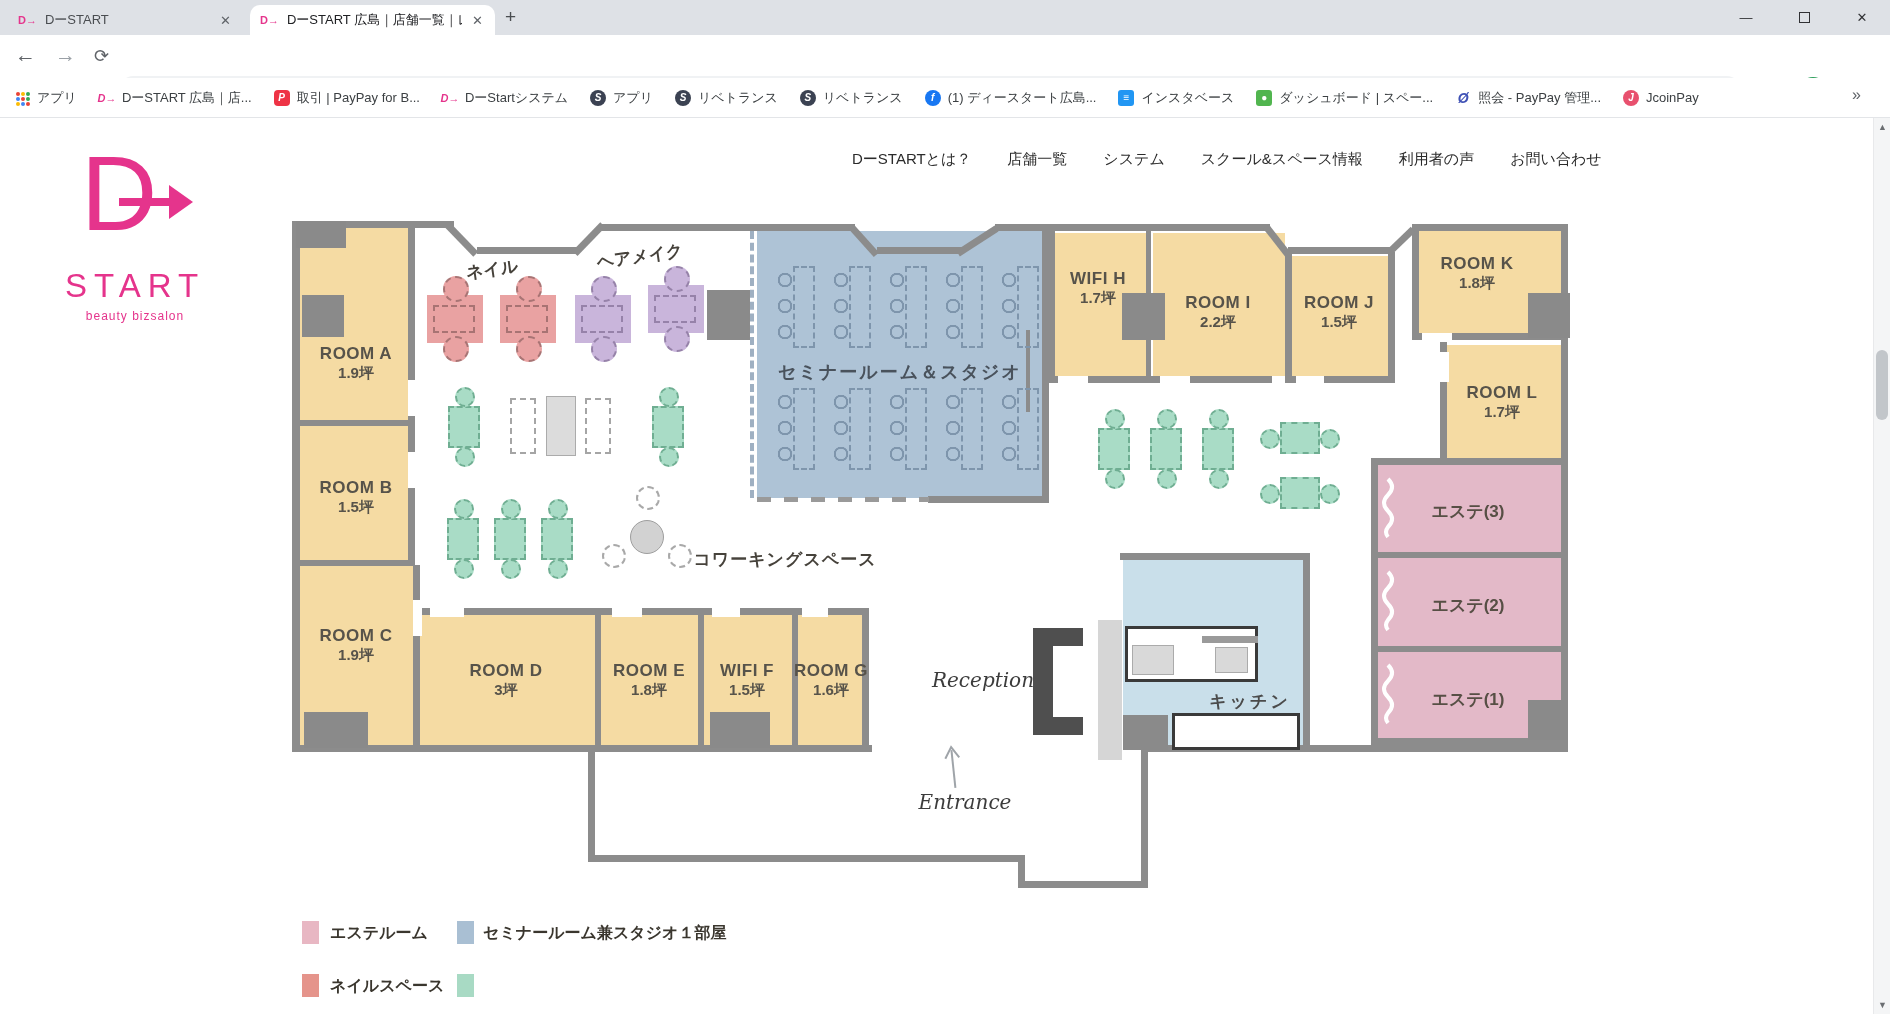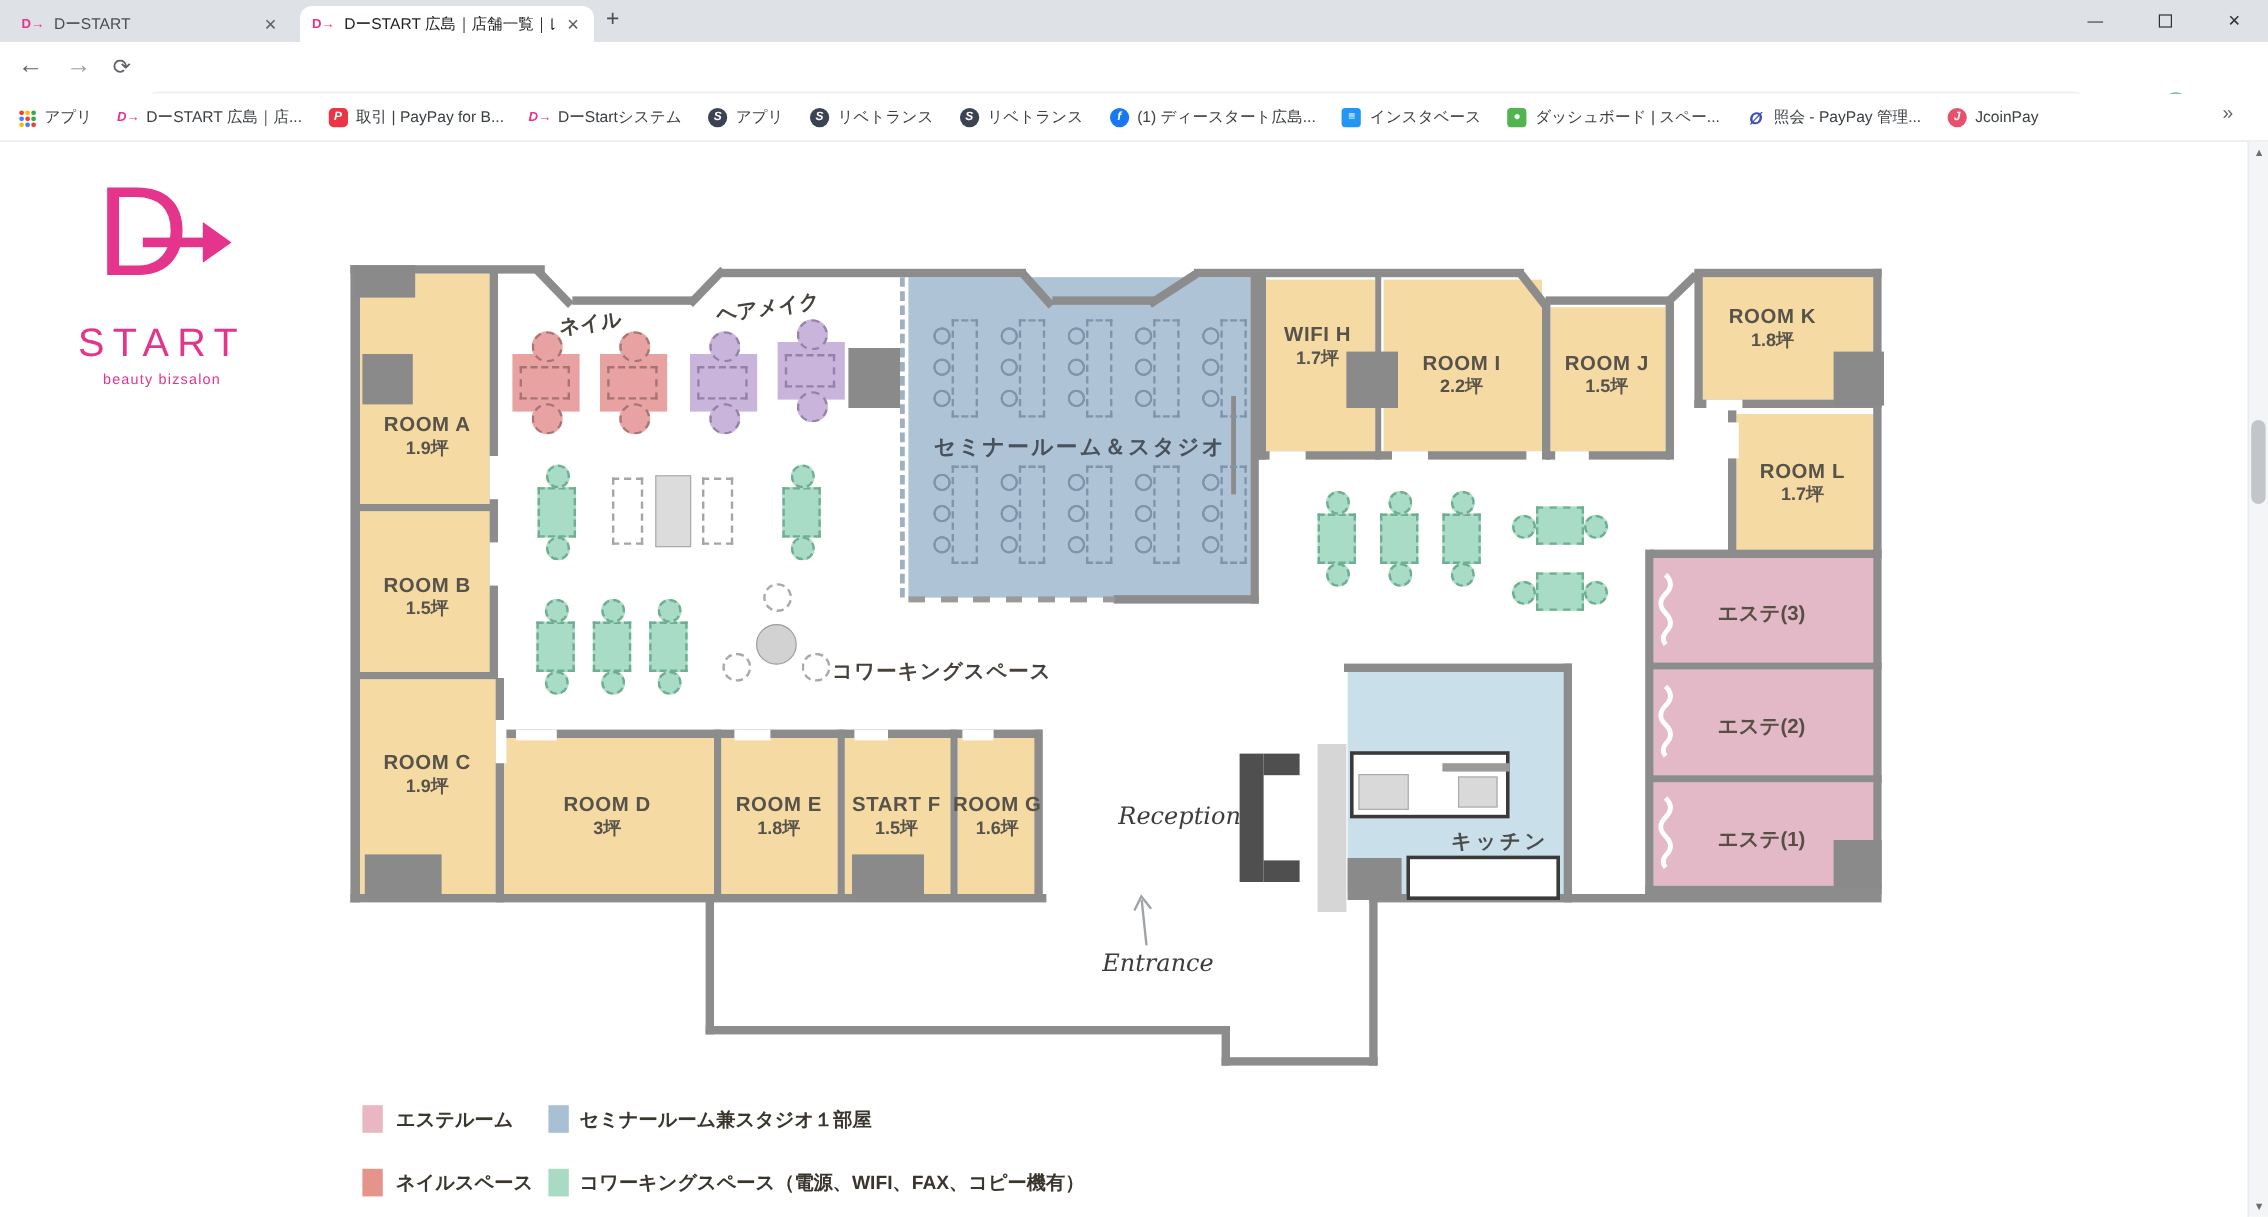--- a/index.html
+++ b/index.html
@@ -192,20 +192,28 @@
 <div class="abs" style="left:0;top:0;width:1873px;height:1014px">
 
   <div class="logo">
     <div class="d">D</div>
     <div class="arrowstem"></div>
     <div class="arrowhead"></div>
     <div class="start">START</div>
     <div class="tag">beauty bizsalon</div>
   </div>
 
+  <div class="nav">
+    <span>DーSTARTとは？</span>
+    <span>店舗一覧</span>
+    <span>システム</span>
+    <span>スクール&amp;スペース情報</span>
+    <span>利用者の声</span>
+    <span>お問い合わせ</span>
+  </div>
 
   <div class="fill room" style="left:300px;top:228px;width:108px;height:192px"></div>
   <div class="fill room" style="left:300px;top:426px;width:108px;height:134px"></div>
   <div class="fill room" style="left:300px;top:566px;width:113px;height:179px"></div>
   <div class="fill room" style="left:418px;top:615px;width:177px;height:130px"></div>
   <div class="fill room" style="left:601px;top:615px;width:97px;height:130px"></div>
   <div class="fill room" style="left:704px;top:615px;width:88px;height:130px"></div>
   <div class="fill room" style="left:798px;top:615px;width:67px;height:130px"></div>
   <div class="fill room" style="left:1055px;top:233px;width:91px;height:143px"></div>
   <div class="fill room" style="left:1153px;top:233px;width:132px;height:143px"></div>
@@ -376,21 +384,21 @@
     </div>
   <div class="rl" style="left:506px;top:661px">
       <div class="n">ROOM D</div>
       <div class="s">3坪</div>
     </div>
   <div class="rl" style="left:649px;top:661px">
       <div class="n">ROOM E</div>
       <div class="s">1.8坪</div>
     </div>
   <div class="rl" style="left:747px;top:661px">
-      <div class="n">START F</div>
+      <div class="n">WIFI F</div>
       <div class="s">1.5坪</div>
     </div>
   <div class="rl" style="left:831px;top:661px">
       <div class="n">ROOM G</div>
       <div class="s">1.6坪</div>
     </div>
   <div class="rl" style="left:1098px;top:269px">
       <div class="n">WIFI H</div>
       <div class="s">1.7坪</div>
     </div>
@@ -423,15 +431,14 @@
   <div class="arealabel script" style="left:983px;top:668px">Reception</div>
   <div class="arealabel script" style="left:965px;top:790px">Entrance</div>
 
   <b class="legend-sq" style="left:302px;top:921px;background:#E8B7C3"></b>
   <div class="legend-t" style="left:330px;top:923px">エステルーム</div>
   <b class="legend-sq" style="left:457px;top:921px;background:#A9BFD3"></b>
   <div class="legend-t" style="left:483px;top:923px">セミナールーム兼スタジオ１部屋</div>
   <b class="legend-sq" style="left:302px;top:974px;background:#E5948B"></b>
   <div class="legend-t" style="left:330px;top:976px">ネイルスペース</div>
   <b class="legend-sq" style="left:457px;top:974px;background:#A8DAC4"></b>
-  <div class="legend-t" style="left:483px;top:976px">コワーキングスペース（電源、WIFI、FAX、コピー機有）</div>
 
 </div>
 
 </body></html>

